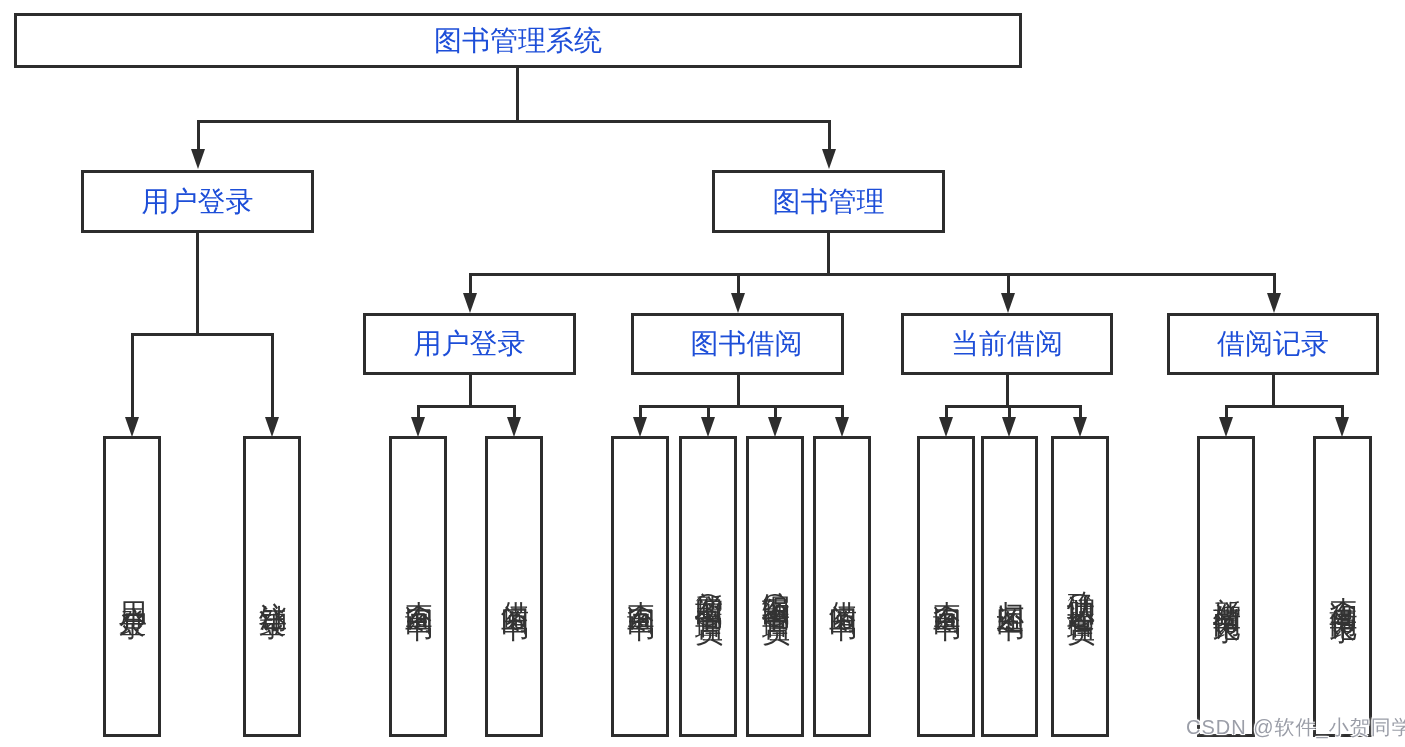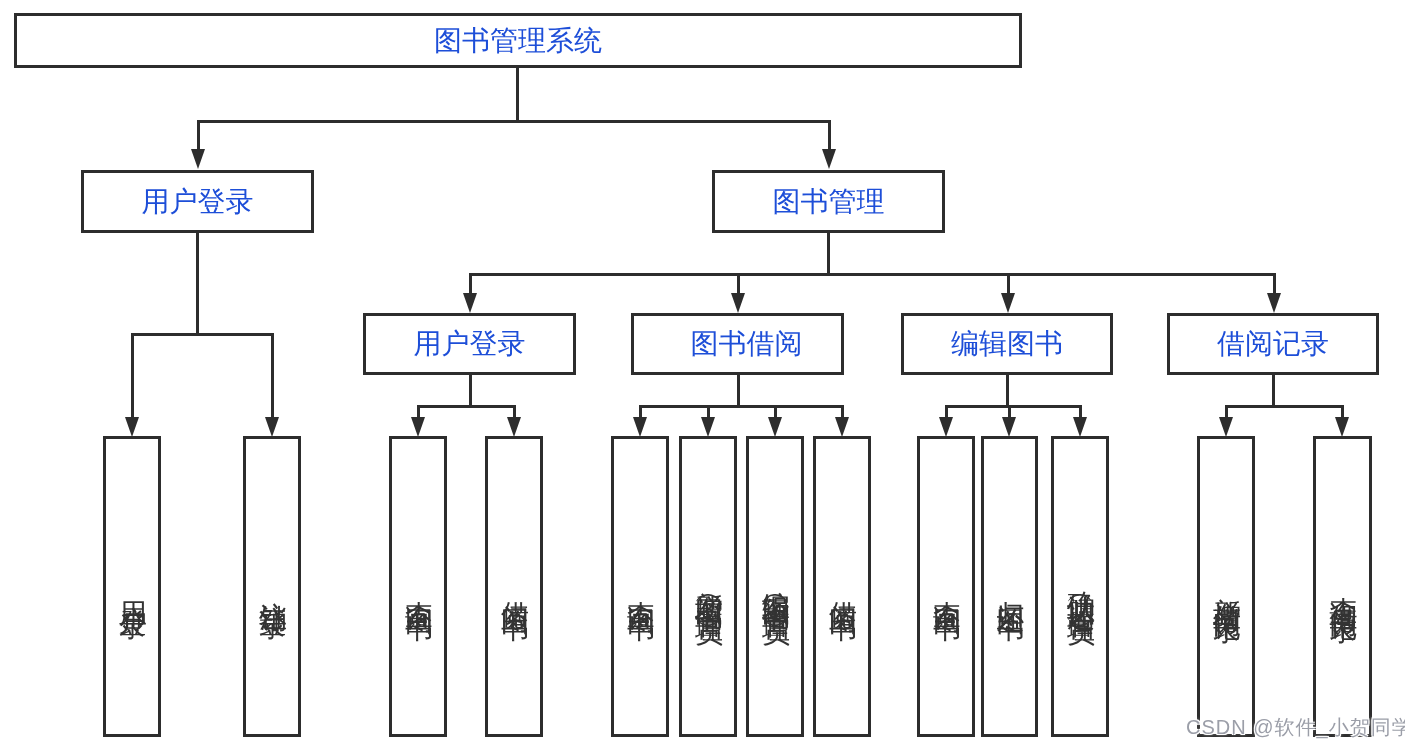--- a/index.html
+++ b/index.html
@@ -76,21 +76,21 @@
   <div class="ln" style="left:1273px;top:273px;width:3px;height:22px;"></div>
   <div class="arr" style="left:1267px;top:293px;"></div>
 
   <div class="box" style="left:363px;top:313px;width:213px;height:62px;">
     <span>用户登录</span>
   </div>
   <div class="box" style="left:631px;top:313px;width:213px;height:62px;padding-left:18px;">
     <span>图书借阅</span>
   </div>
   <div class="box" style="left:901px;top:313px;width:212px;height:62px;">
-    <span>编辑图书</span>
+    <span>当前借阅</span>
   </div>
   <div class="box" style="left:1167px;top:313px;width:212px;height:62px;">
     <span>借阅记录</span>
   </div>
 
   <div class="ln" style="left:469px;top:375px;width:3px;height:33px;"></div>
   <div class="ln" style="left:417px;top:405px;width:99px;height:3px;"></div>
   <div class="ln" style="left:417px;top:405px;width:3px;height:13px;"></div>
   <div class="arr" style="left:411px;top:417px;"></div>
   <div class="ln" style="left:513px;top:405px;width:3px;height:13px;"></div>

